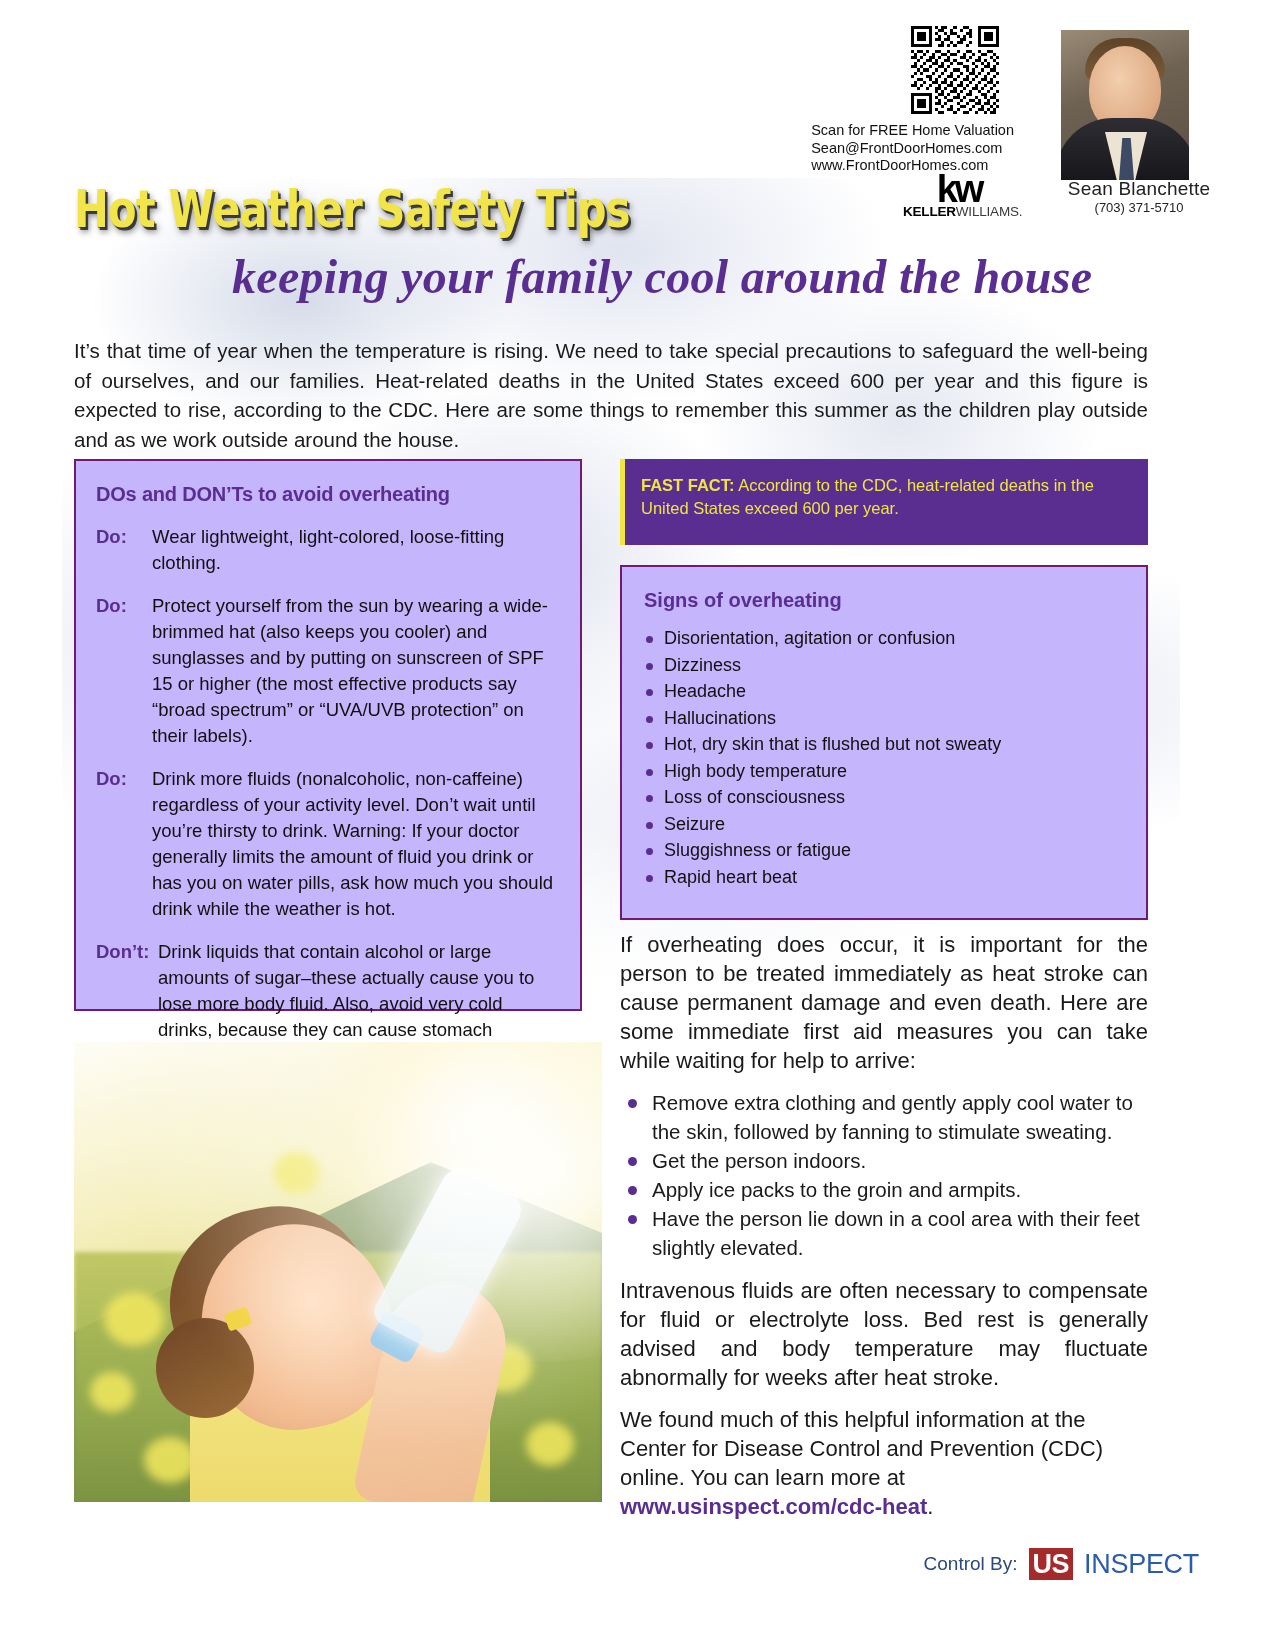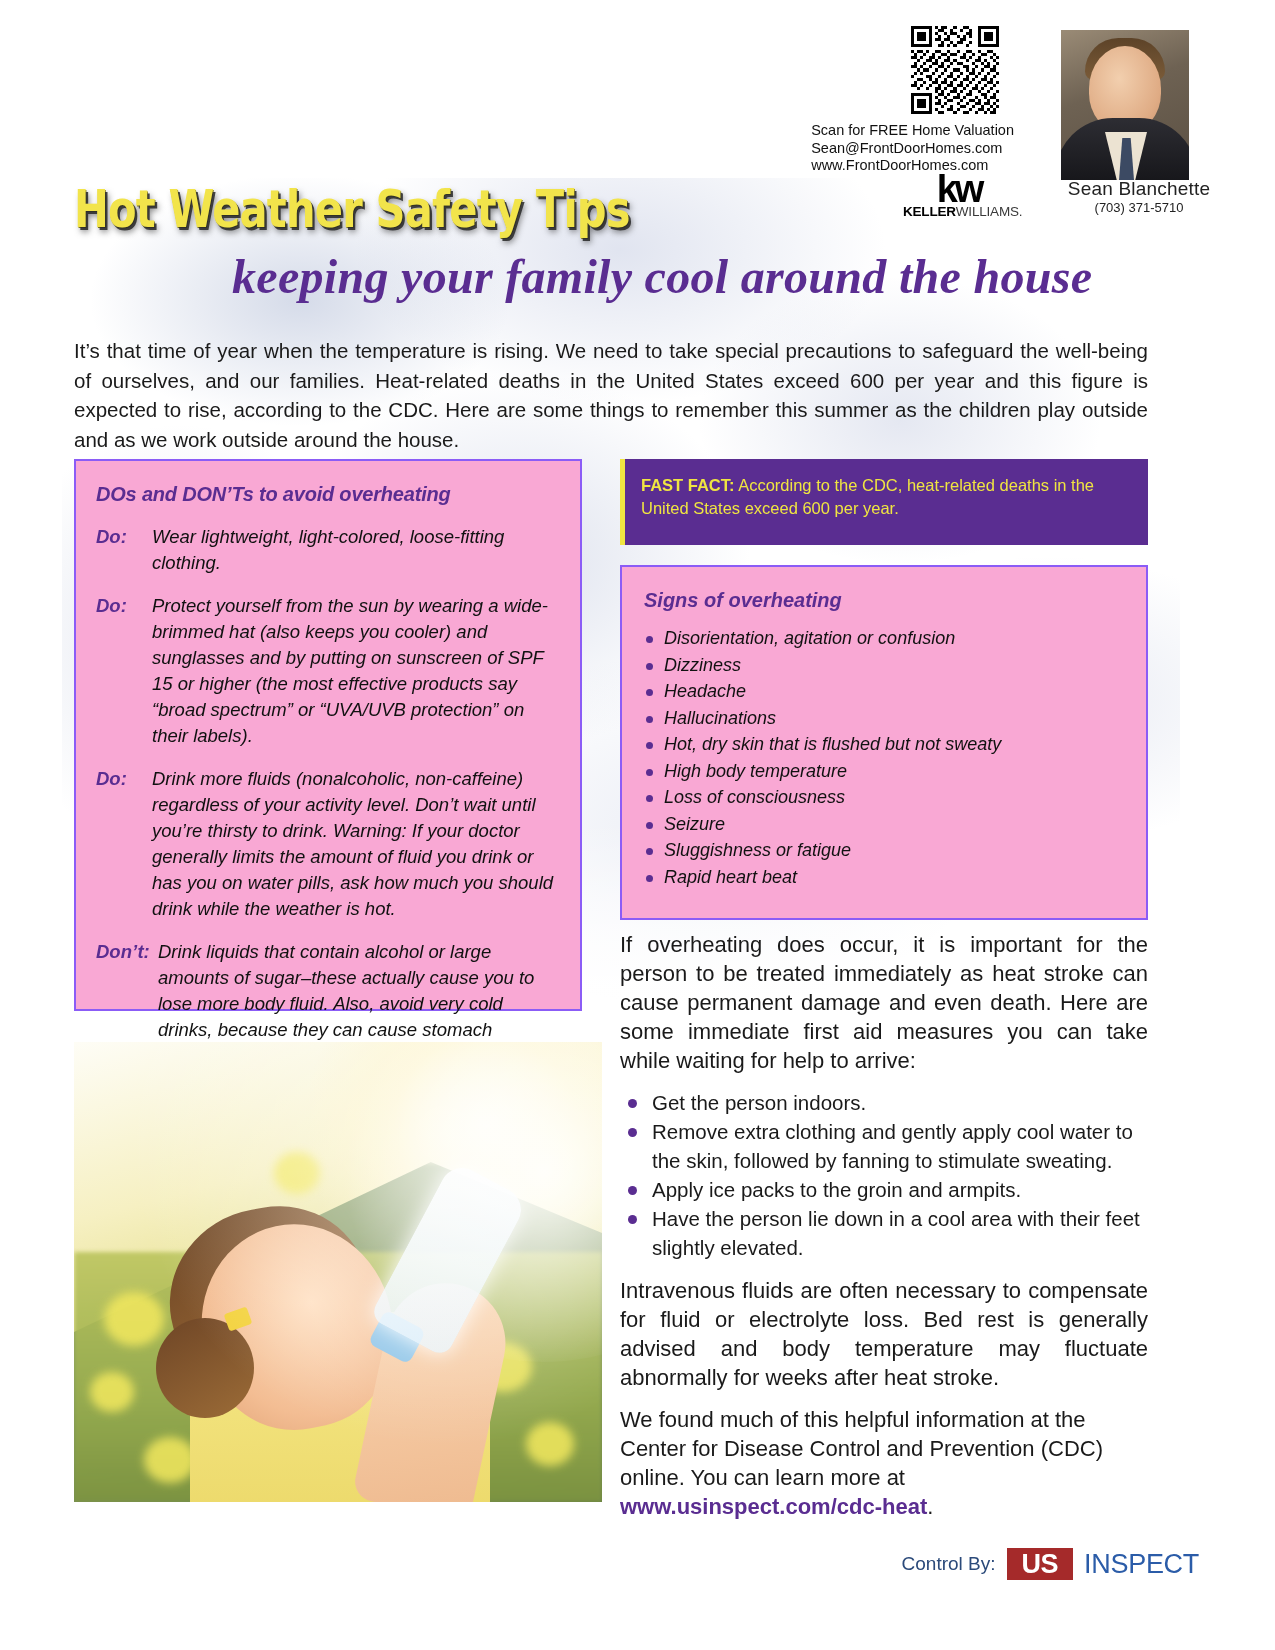--- a/index.html
+++ b/index.html
@@ -132,21 +132,21 @@
   }
 
   
   .intro{
     position:absolute;left:74px;top:336px;width:1074px;
     font-size:20.5px;line-height:29.5px;color:#1a1a1a;text-align:justify;
   }
 
   
   .box-yellow{
-    background:#f9a8d4;border:2px solid #8b5cf6;font-style:italic;
+    background:#c4b5fd;border:2px solid #701a75;
   }
   .dos-box{
     position:absolute;left:74px;top:459px;width:508px;height:552px;
     box-sizing:border-box;padding:22px 18px 14px 20px;
   }
   .dos-head{
     font-size:20px;font-weight:bold;color:#5a2d91;margin-bottom:18px;letter-spacing:-.2px;
   }
   .do-row{display:flex;margin-bottom:17px;}
   .do-label{
@@ -266,21 +266,21 @@
     background:radial-gradient(ellipse at 70% 20%, rgba(255,255,255,.55), rgba(255,255,255,0) 60%);
   }
 
   
   .footer{
     position:absolute;right:76px;top:1548px;display:flex;align-items:center;gap:11px;
   }
   .provided{font-size:19px;color:#2b4a7a;}
   .us-mark{
     background:#a52a2a;color:#fff;font-weight:bold;font-size:27px;line-height:30px;
-    padding:1px 15px;letter-spacing:-.5px;font-family:"Liberation Sans",sans-serif;
+    padding:1px 4px;letter-spacing:-.5px;font-family:"Liberation Sans",sans-serif;
   }
   .inspect-word{
     color:#2b5ca8;font-size:27px;line-height:30px;letter-spacing:-.3px;
     font-family:"Liberation Sans",sans-serif;
   }
 </style>
 </head>
 <body>
 
 <div class="bg-texture"></div>
@@ -589,22 +589,22 @@
       <li>Loss of consciousness</li>
       <li>Seizure</li>
       <li>Sluggishness or fatigue</li>
       <li>Rapid heart beat</li>
     </ul>
   </div>
 
   <div class="rc" style="top:930px;">
     <p>If overheating does occur, it is important for the person to be treated immediately as heat stroke can cause permanent damage and even death. Here are some immediate first aid measures you can take while waiting for help to arrive:</p>
     <ul class="aid-list">
+      <li>Remove extra clothing and gently apply cool water to the skin, followed by fanning to stimulate sweating.</li>
       <li>Get the person indoors.</li>
-      <li>Remove extra clothing and gently apply cool water to the skin, followed by fanning to stimulate sweating.</li>
       <li>Apply ice packs to the groin and armpits.</li>
       <li>Have the person lie down in a cool area with their feet slightly elevated.</li>
     </ul>
     <p>Intravenous fluids are often necessary to compensate for fluid or electrolyte loss. Bed rest is generally advised and body temperature may fluctuate abnormally for weeks after heat stroke.</p>
     <p class="last-line"><span>We found much of this helpful information at the Center for Disease Control and Prevention (CDC) online. You can learn more at </span><span class="url-bold">www.usinspect.com/cdc-heat</span><span>.</span></p>
   </div>
 
   <div class="photo">
     <div class="ph-sky"></div>
     <div class="ph-hill"></div>

